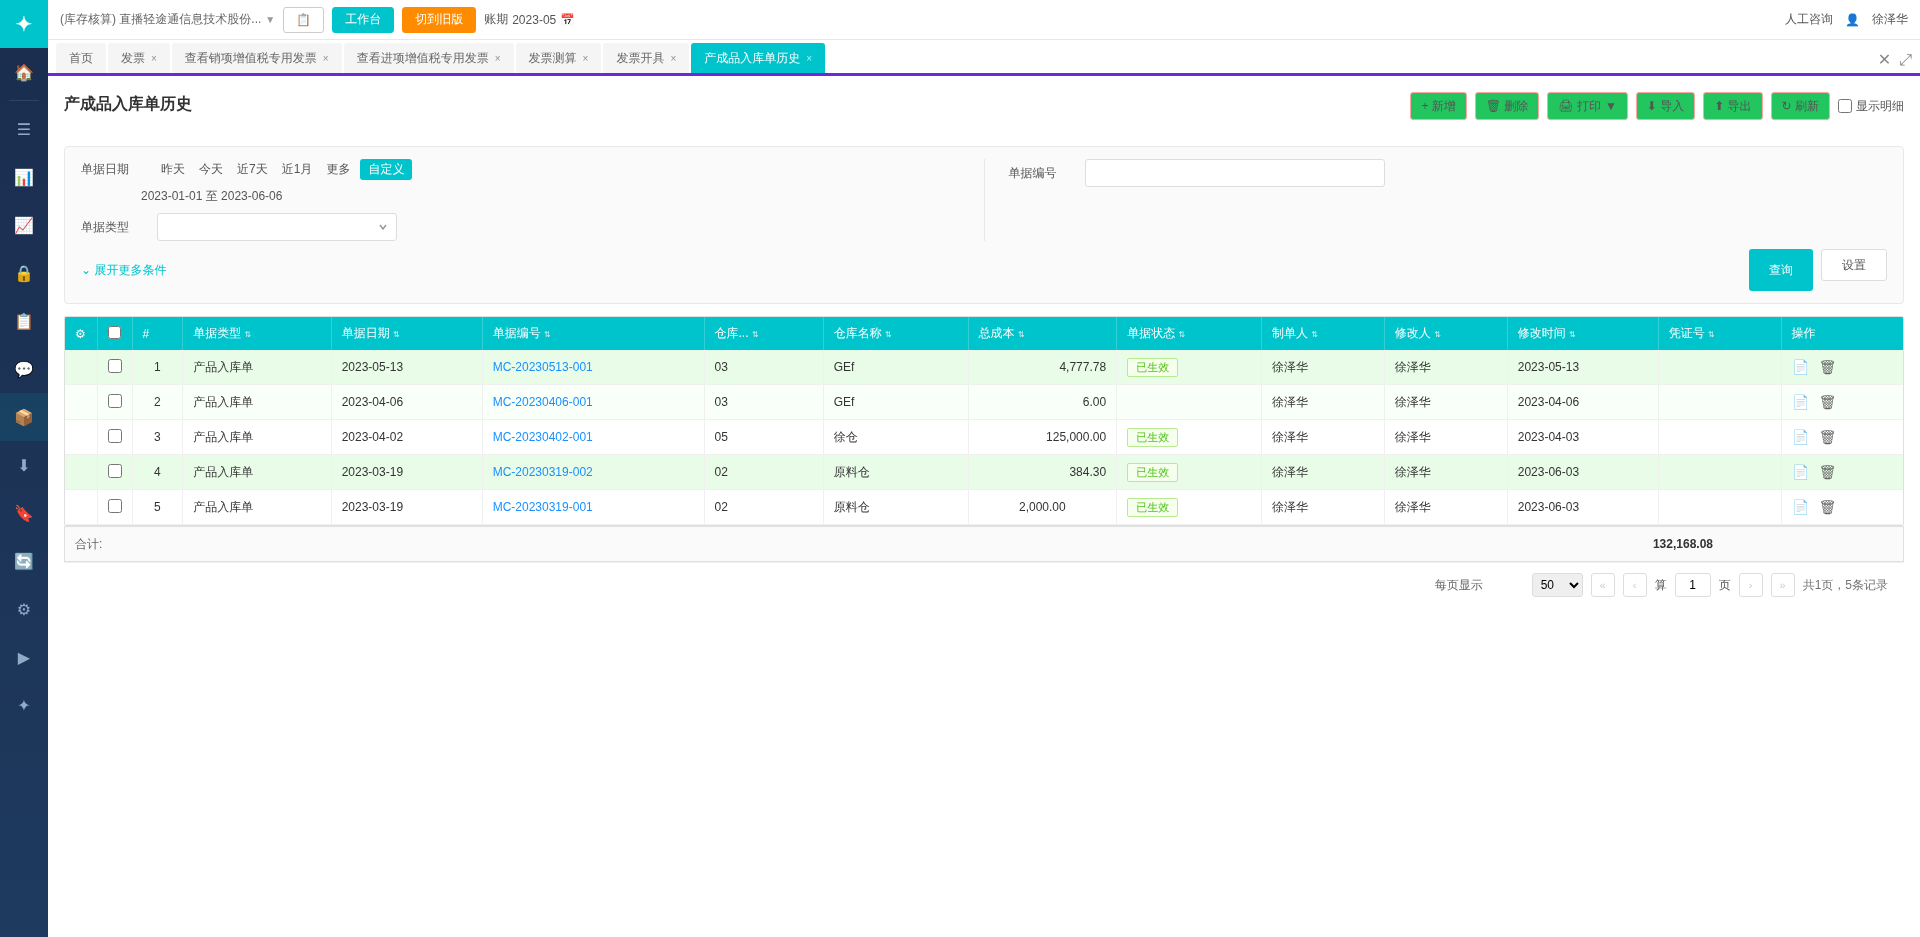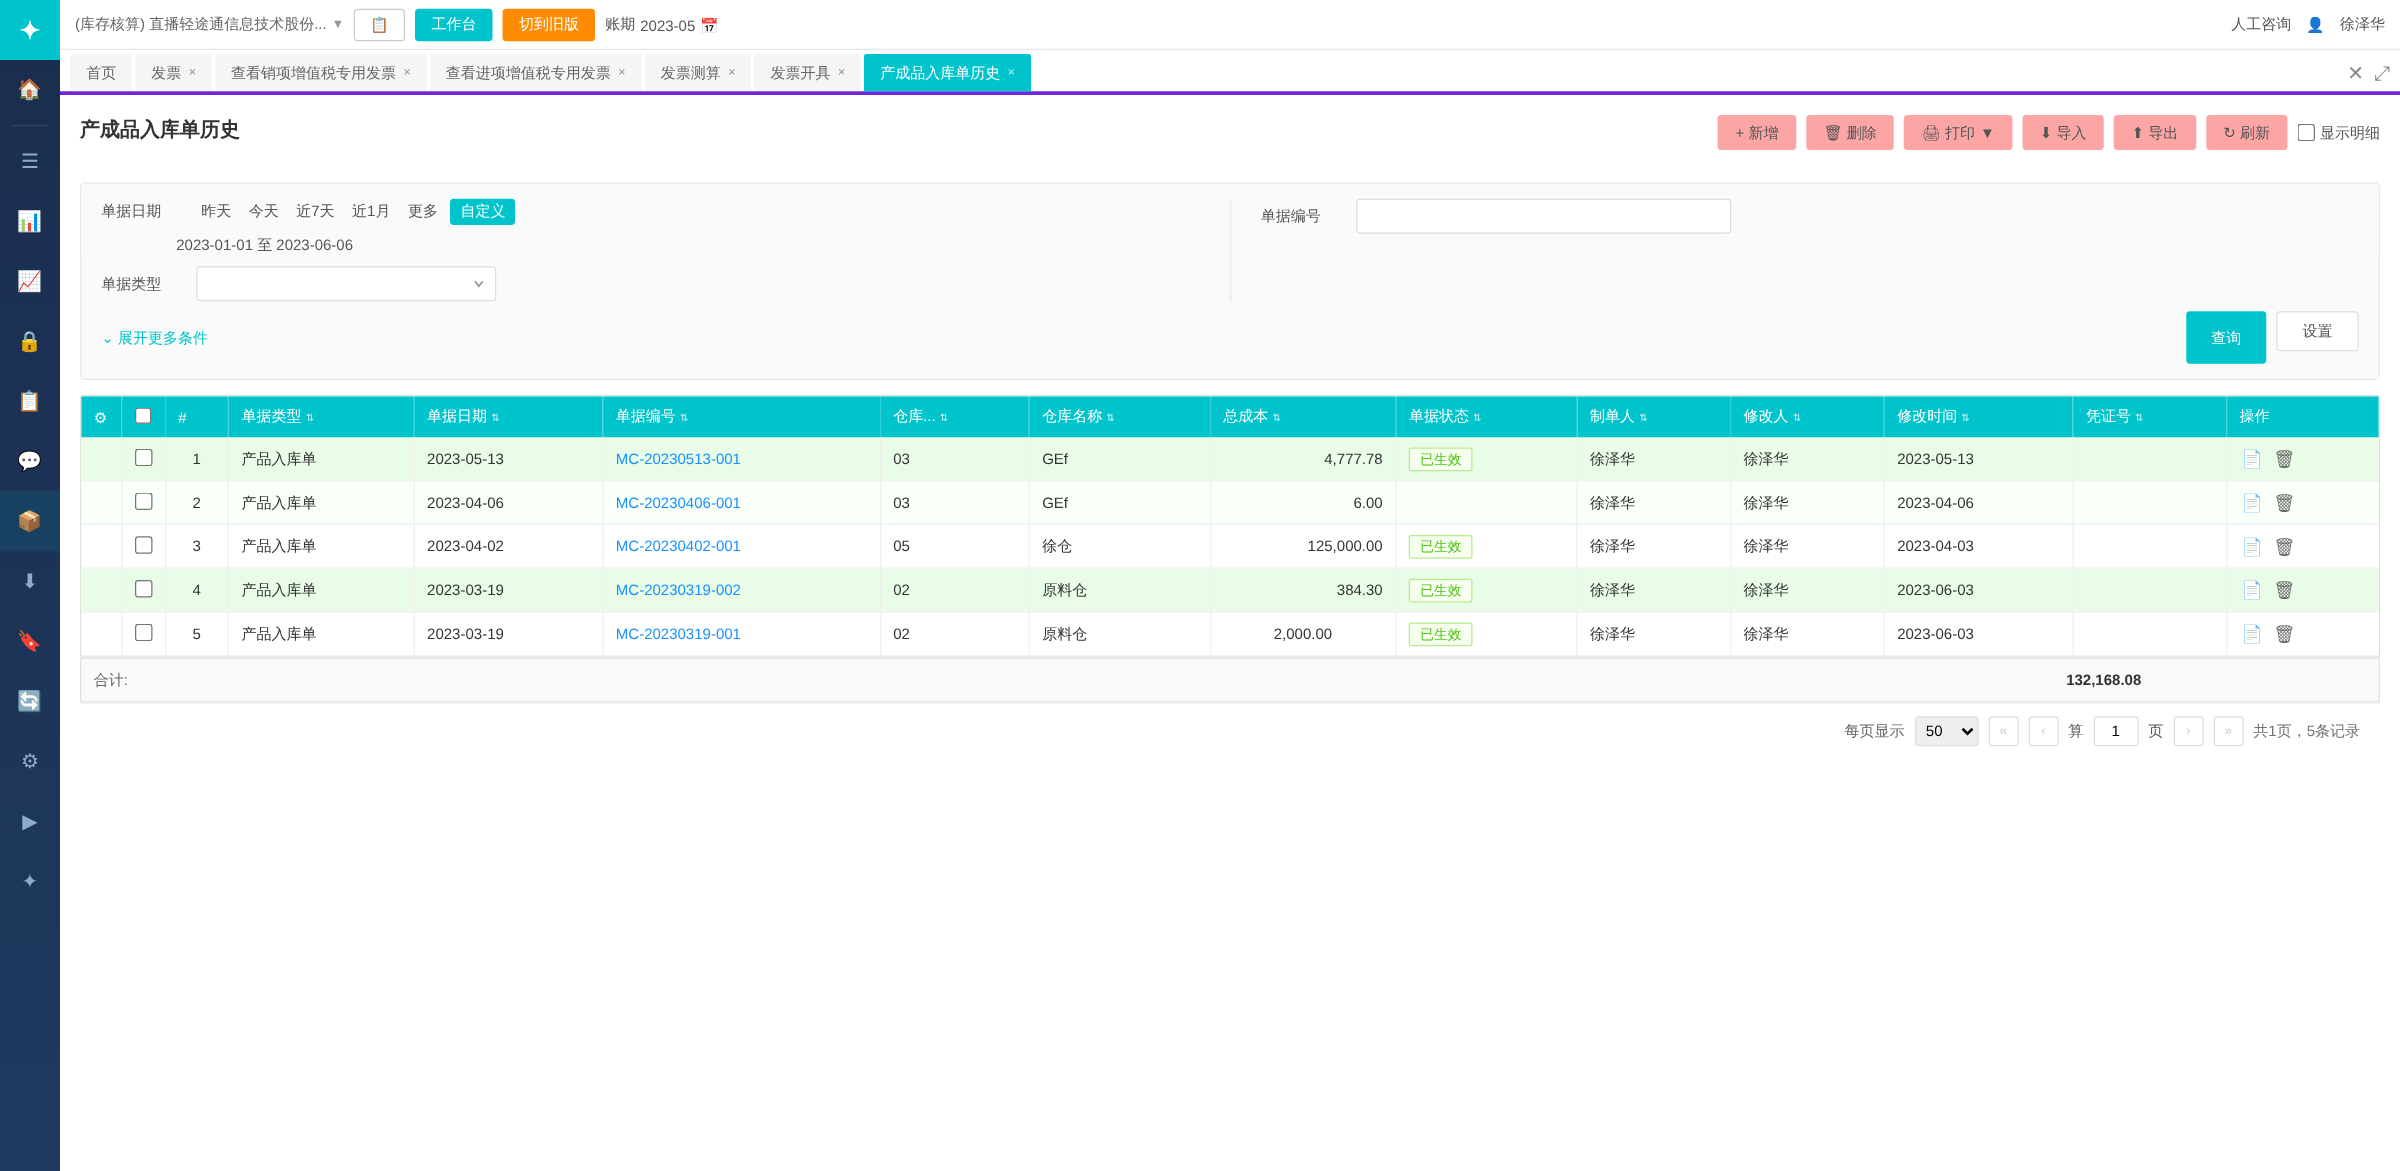--- a/index.html
+++ b/index.html
@@ -15,40 +15,40 @@
 
     
     .main-area { flex: 1; display: flex; flex-direction: column; overflow: hidden; }
 
     
     .topbar { height: 40px; background: #fff; display: flex; align-items: center; padding: 0 12px; border-bottom: 1px solid #e8e8e8; gap: 8px; flex-shrink: 0; }
     .topbar-brand { font-size: 12px; color: #666; display: flex; align-items: center; gap: 4px; }
     .topbar-btn { height: 26px; padding: 0 12px; border: 1px solid #ccc; border-radius: 3px; background: white; cursor: pointer; font-size: 12px; color: #555; }
     .topbar-btn.primary { background: #00c4cc; color: white; border-color: #00c4cc; }
     .topbar-btn.orange { background: #ff8c00; color: white; border-color: #ff8c00; }
-    .topbar-period { font-size: 12px; color: #555; display: flex; align-items: flex-end; gap: 4px; }
+    .topbar-period { font-size: 12px; color: #555; display: flex; align-items: center; gap: 4px; }
     .topbar-right { margin-left: auto; display: flex; align-items: center; gap: 12px; font-size: 12px; color: #555; }
     .dropdown-icon { font-size: 10px; color: #999; }
 
     
     .tabs-bar { height: 36px; background: #fff; display: flex; align-items: flex-end; padding: 0 0 0 8px; border-bottom: 3px solid #6d28d9; flex-shrink: 0; gap: 2px; }
     .tab { height: 30px; padding: 0 12px; display: flex; align-items: center; gap: 6px; font-size: 12px; cursor: pointer; border-radius: 3px 3px 0 0; border: 1px solid transparent; border-bottom: none; color: #666; background: #f5f5f5; }
     .tab.active { background: #00c4cc; color: white; border-color: #00c4cc; }
     .tab-close { font-size: 10px; cursor: pointer; opacity: 0.7; }
     .tabs-right { margin-left: auto; display: flex; align-items: center; gap: 8px; padding: 0 8px; padding-bottom: 4px; font-size: 16px; color: #888; }
 
     
     .content { flex: 1; background: #fff; overflow: auto; padding: 16px; }
 
     
     .page-title { font-size: 16px; font-weight: bold; color: #333; margin-bottom: 16px; }
 
     
     .toolbar { display: flex; align-items: center; justify-content: flex-end; gap: 8px; margin-bottom: 12px; }
-    .toolbar-btn { height: 28px; padding: 0 10px; border: 4px solid #fca5a5; border-radius: 3px; background: #fca5a5; cursor: pointer; font-size: 12px; color: #555; display: flex; align-items: center; gap: 4px; }
+    .toolbar-btn { height: 28px; padding: 0 10px; border: 1px solid #fca5a5; border-radius: 3px; background: #22c55e; cursor: pointer; font-size: 12px; color: #555; display: flex; align-items: center; gap: 4px; }
     .show-detail-label { font-size: 12px; color: #555; display: flex; align-items: center; gap: 4px; }
     .show-detail-checkbox { width: 14px; height: 14px; }
 
     
     .filter-area { background: #fafafa; border: 1px solid #e8e8e8; border-radius: 4px; padding: 12px 16px; margin-bottom: 12px; }
     .filter-row { display: flex; align-items: center; gap: 16px; margin-bottom: 8px; }
     .filter-row:last-child { margin-bottom: 0; }
     .filter-label { font-size: 12px; color: #555; white-space: nowrap; width: 60px; }
     .filter-date-shortcuts { display: flex; gap: 6px; align-items: center; }
     .date-shortcut { font-size: 12px; color: #555; cursor: pointer; padding: 2px 4px; }
@@ -82,21 +82,21 @@
     .action-icon { width: 20px; height: 20px; display: flex; align-items: center; justify-content: center; cursor: pointer; color: #666; font-size: 14px; }
 
     
     .summary-row { display: flex; align-items: center; height: 36px; background: #fafafa; border-top: 2px solid #e0e0e0; border: 1px solid #e0e0e0; padding: 0 10px; font-size: 12px; color: #333; }
     .summary-label { width: 80px; color: #666; }
     .summary-value { margin-left: auto; padding-right: 180px; font-weight: bold; text-align: right; }
 
     
     .pagination { display: flex; align-items: center; justify-content: flex-end; padding: 10px 16px; gap: 8px; font-size: 12px; color: #555; border-top: 1px solid #f0f0f0; }
     .page-size-label { color: #666; }
-    .page-size-select { height: 24px; border: 1px solid #ddd; border-radius: 3px; padding: 0 4px; font-size: 12px; }
+    .page-size-select { height: 24px; border: 1px solid #ddd; border-radius: 3px; padding: 0 4px; font-size: 12px; margin-left: 41px; }
     .page-btn { width: 24px; height: 24px; border: 1px solid #ddd; border-radius: 3px; background: white; cursor: pointer; display: flex; align-items: center; justify-content: center; font-size: 11px; color: #666; }
     .page-btn.disabled { color: #ccc; cursor: not-allowed; }
     .page-input { width: 36px; height: 24px; border: 1px solid #ddd; border-radius: 3px; text-align: center; font-size: 12px; }
     .page-total { color: #737373; }
 
     .checkbox-input { width: 14px; height: 14px; cursor: pointer; }
   </style>
 </head>
 <body>
 

